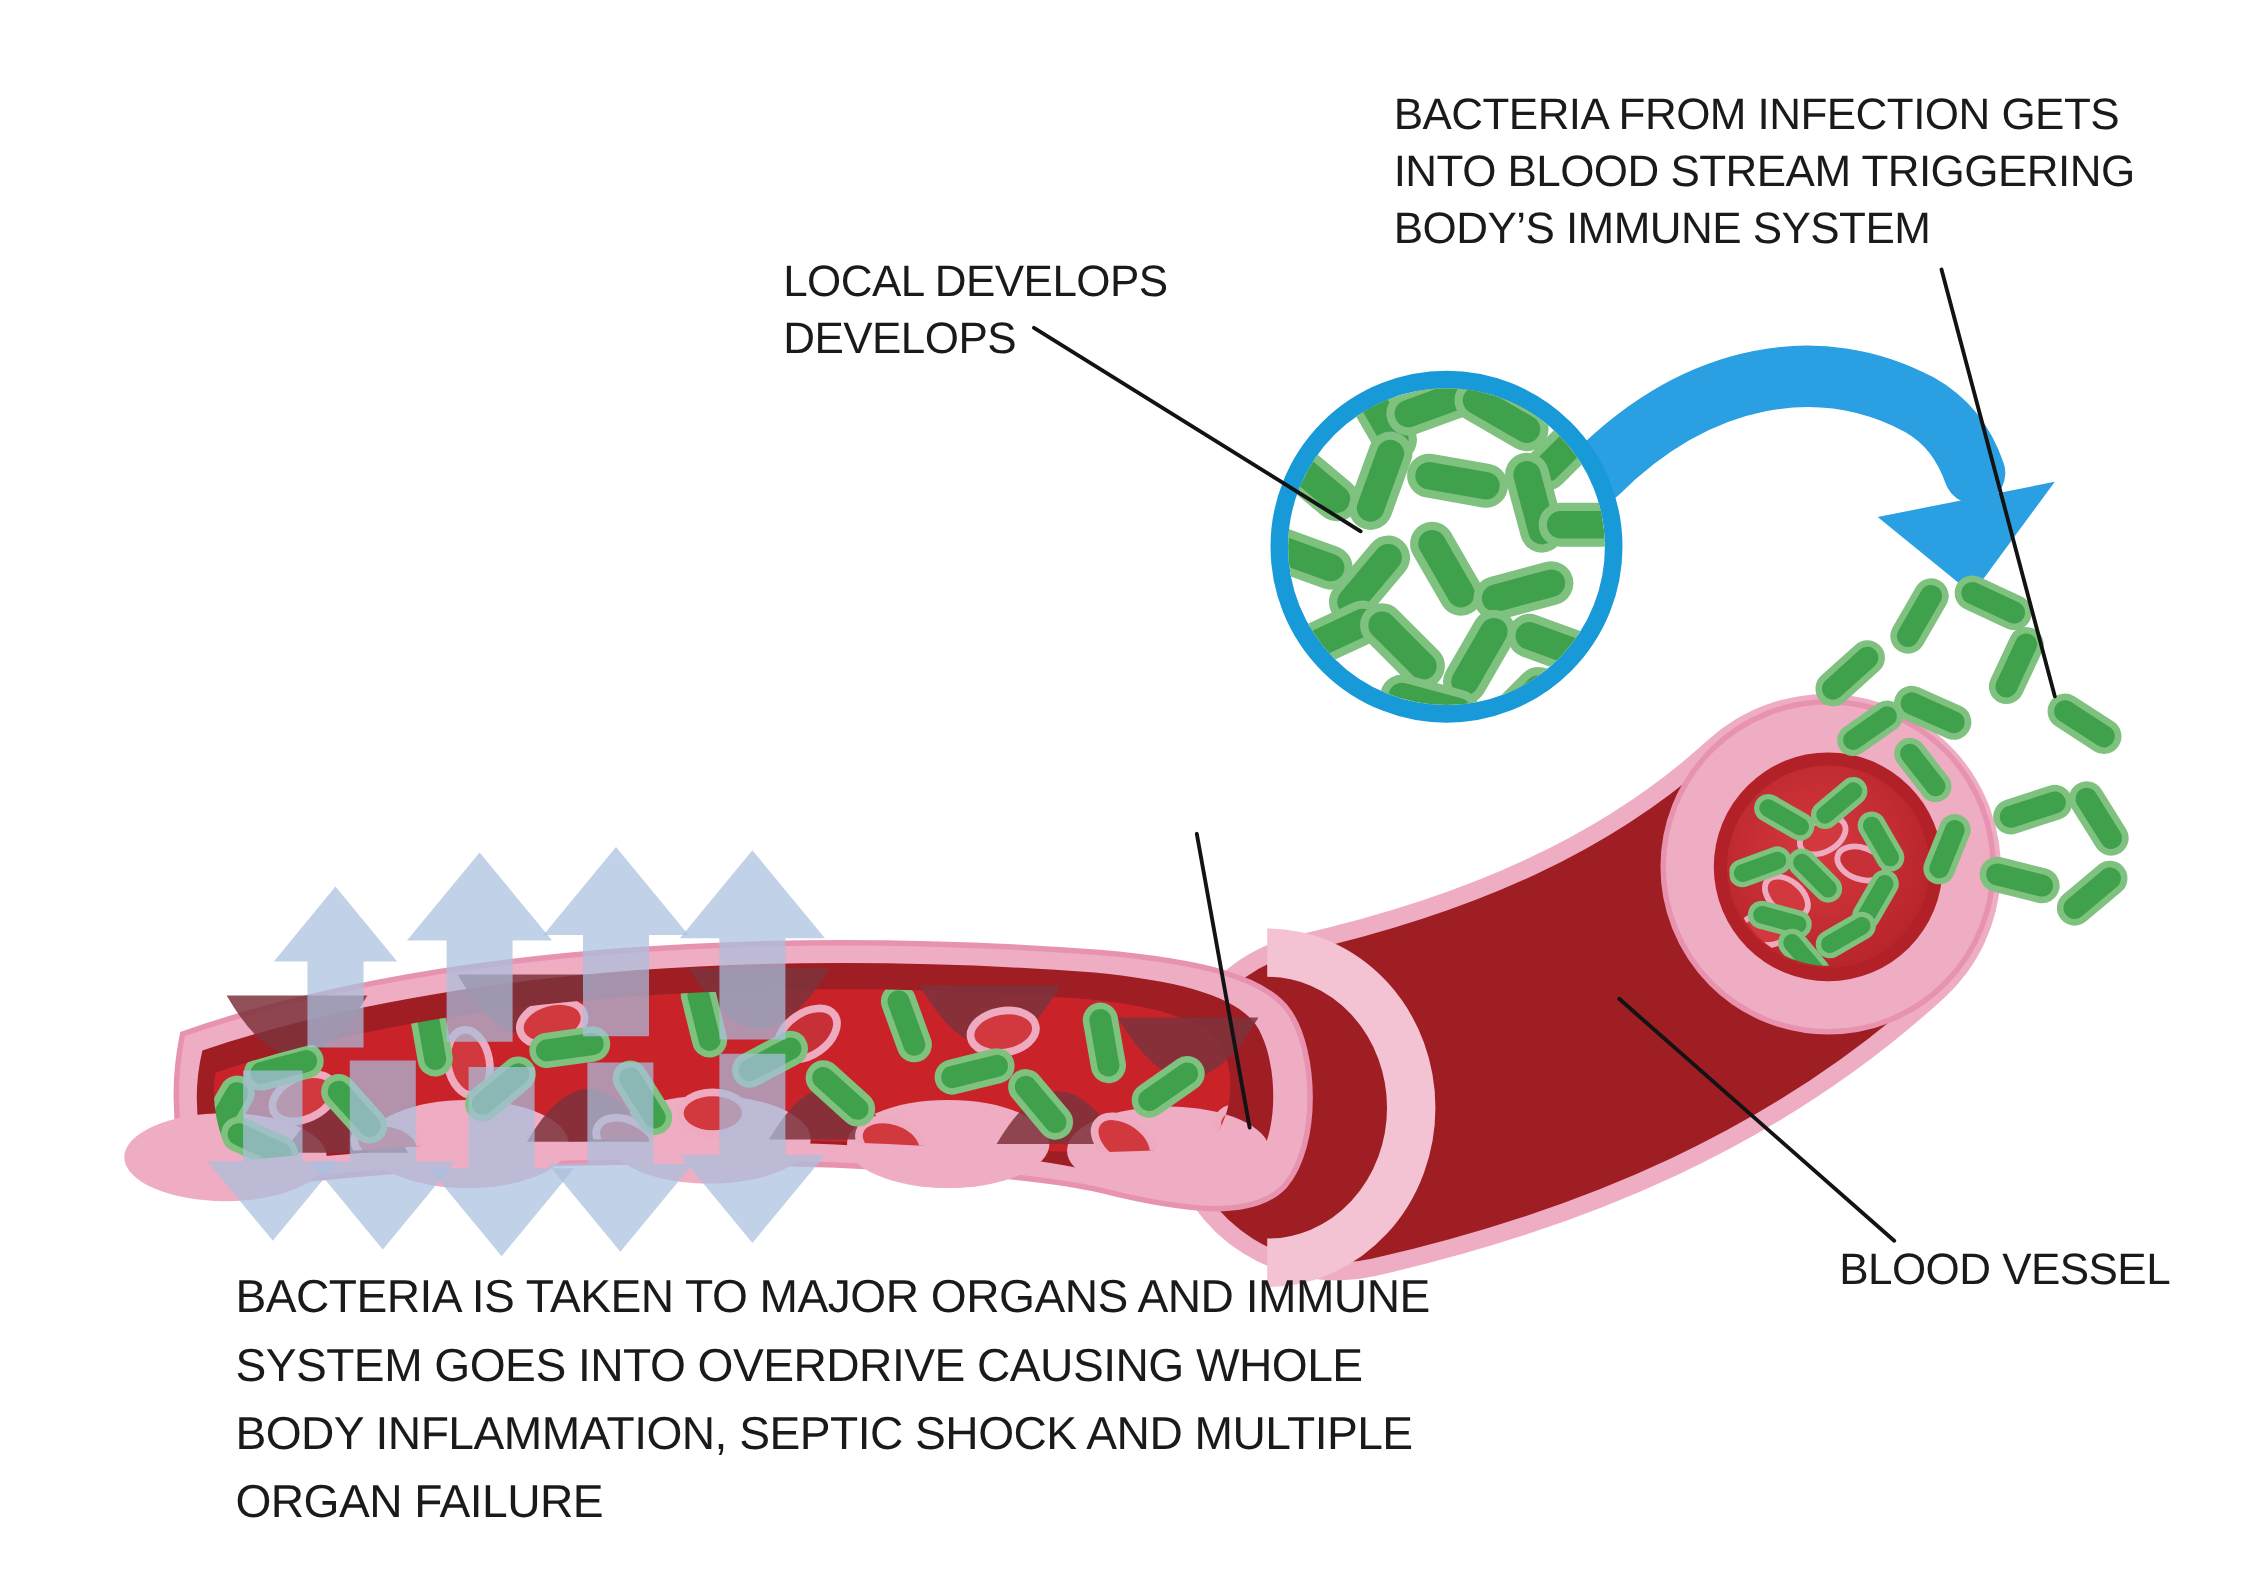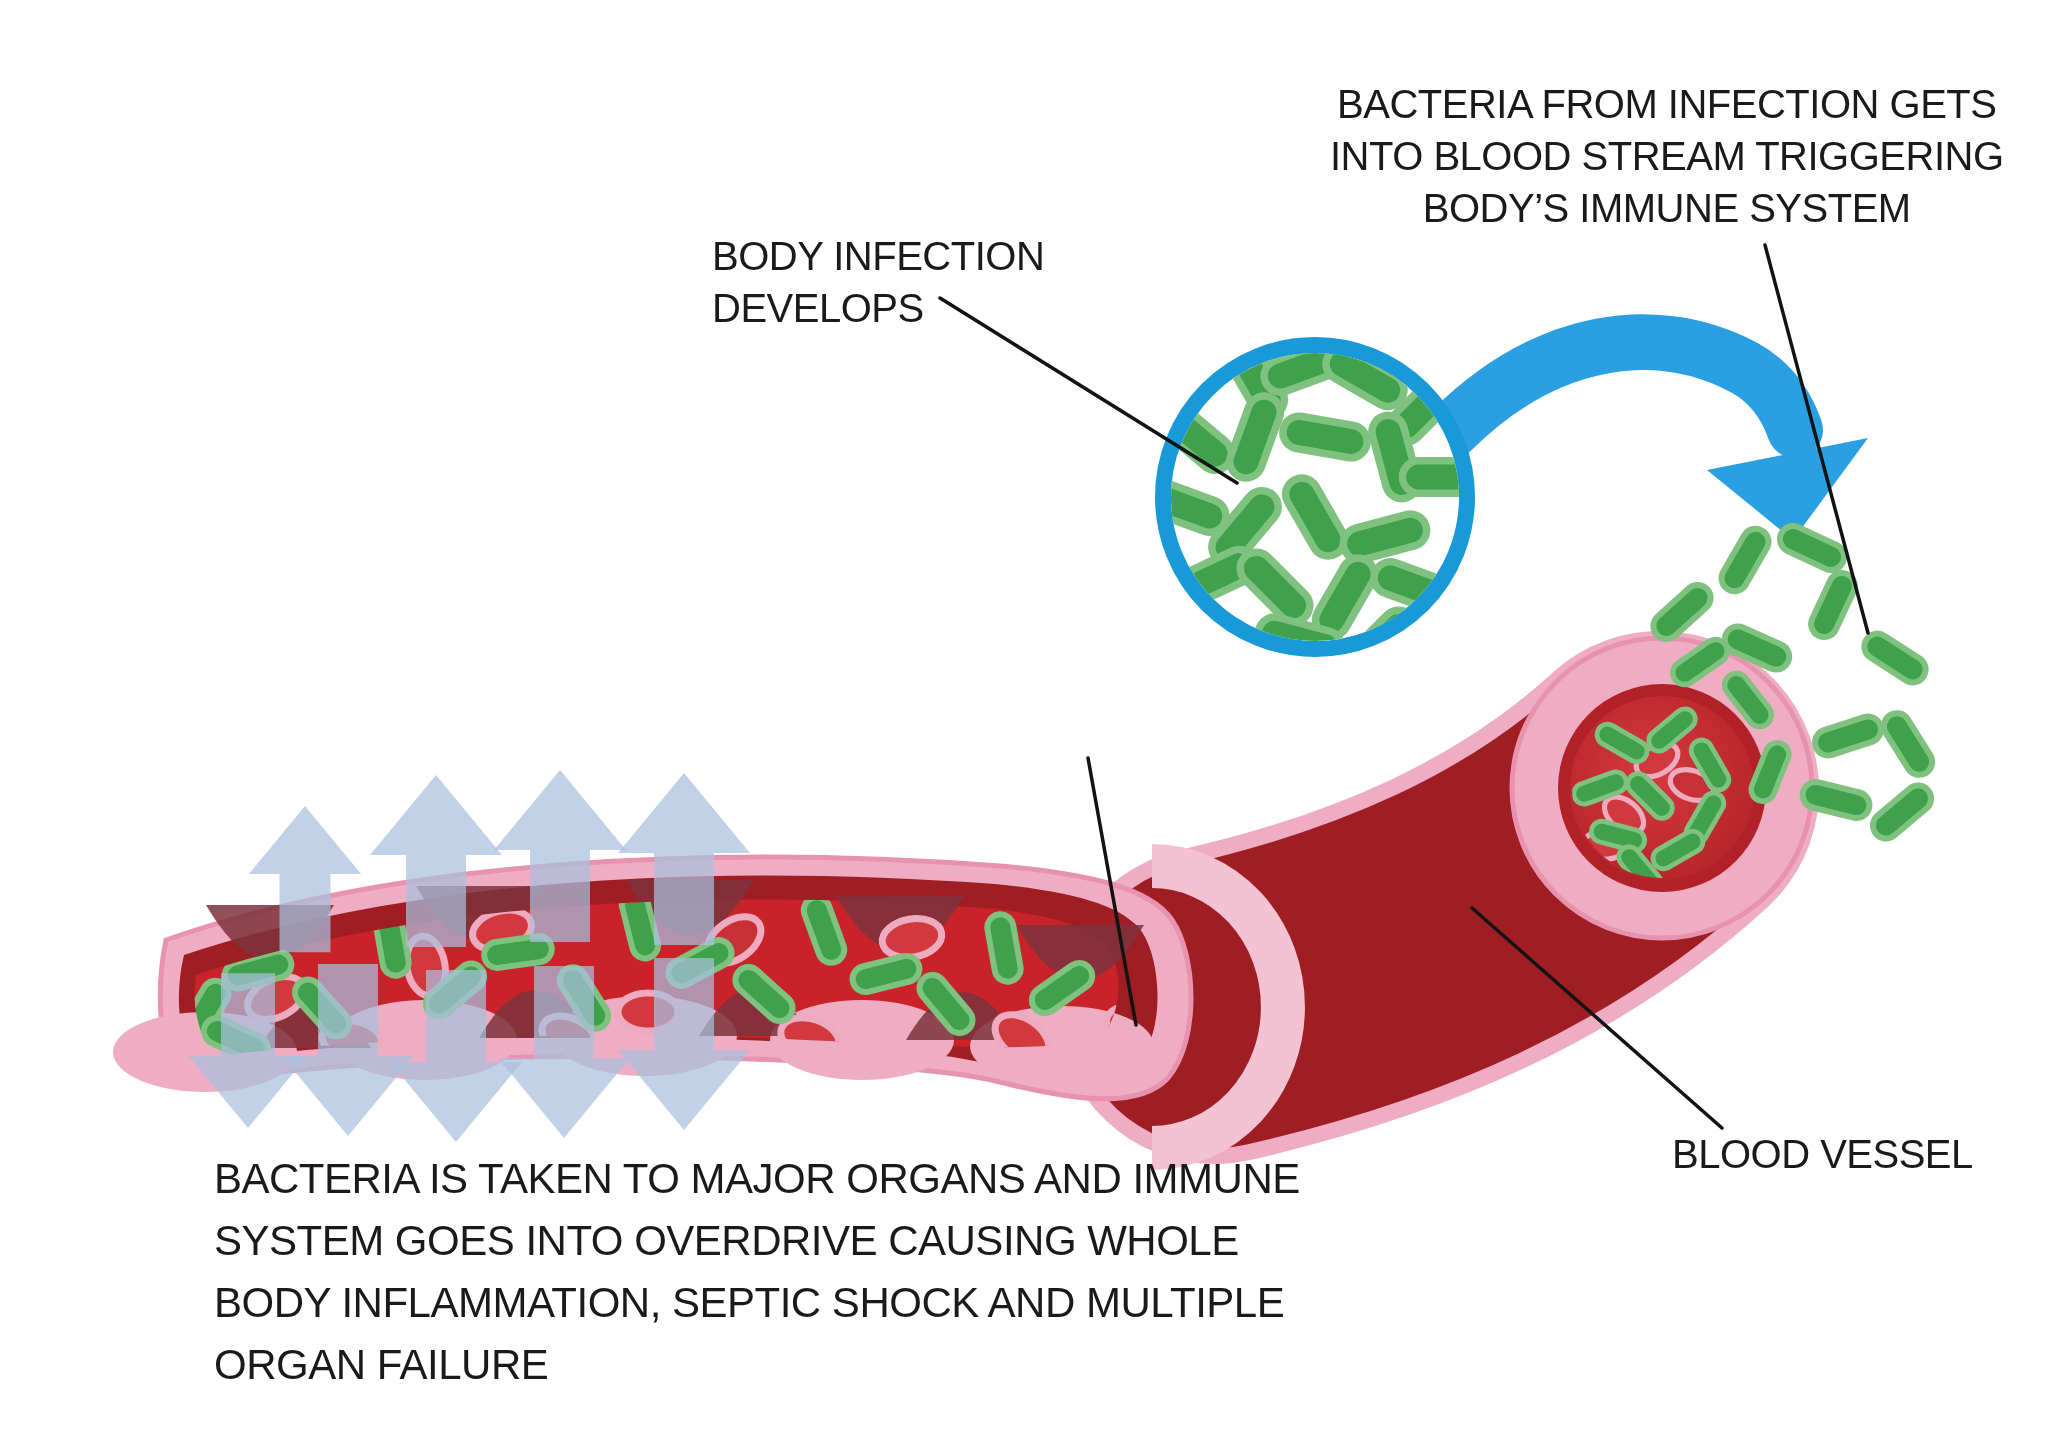--- a/index.html
+++ b/index.html
@@ -209,24 +209,24 @@
     </g>
 
     <g>
       <path class="leader" d="M940,298 L1237,483"></path>
       <path class="leader" d="M1765,245 L1868,633"></path>
       <path class="leader" d="M1088,758 L1136,1025"></path>
       <path class="leader" d="M1472,908 L1722,1128"></path>
     </g>
   </svg>
 
-  <div class="lbl" style="left:1330px;top:78px;text-align:center;">BACTERIA FROM INFECTION GETS
+  <div class="lbl" style="left:1267px;top:78px;">BACTERIA FROM INFECTION GETS
 INTO BLOOD STREAM TRIGGERING
 BODY’S IMMUNE SYSTEM</div>
-  <div class="lbl" style="left:712px;top:230px;">BODY INFECTION
+  <div class="lbl" style="left:712px;top:230px;">LOCAL DEVELOPS
 DEVELOPS</div>
   <div class="lbl" style="left:1652px;top:1128px;margin-left:20px;">BLOOD VESSEL</div>
   <div class="lbl big" style="left:190px;top:1148px;">BACTERIA IS TAKEN TO MAJOR ORGANS AND IMMUNE
 SYSTEM GOES INTO OVERDRIVE CAUSING WHOLE
 BODY INFLAMMATION, SEPTIC SHOCK AND MULTIPLE
 ORGAN FAILURE</div>
 
 </div>
 
 </body></html>

